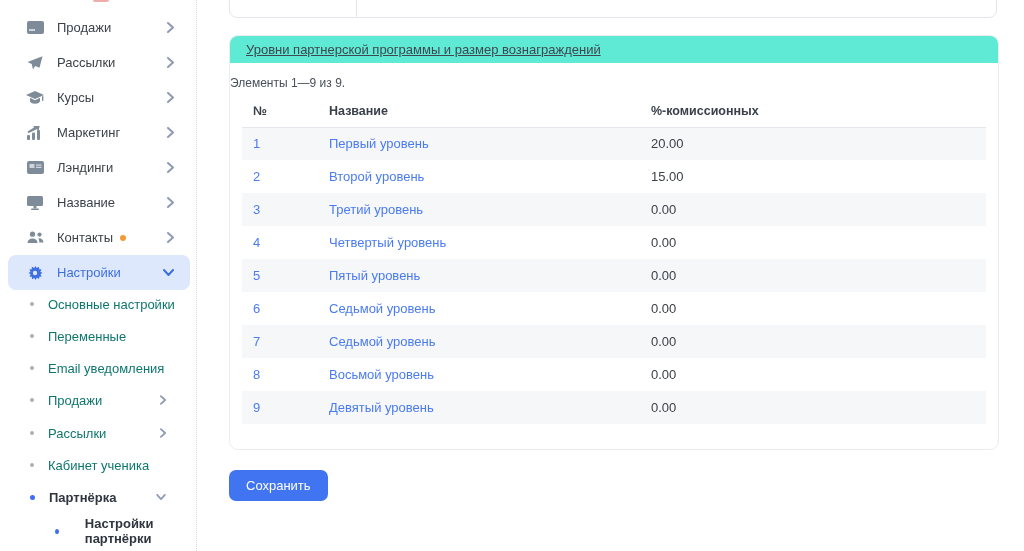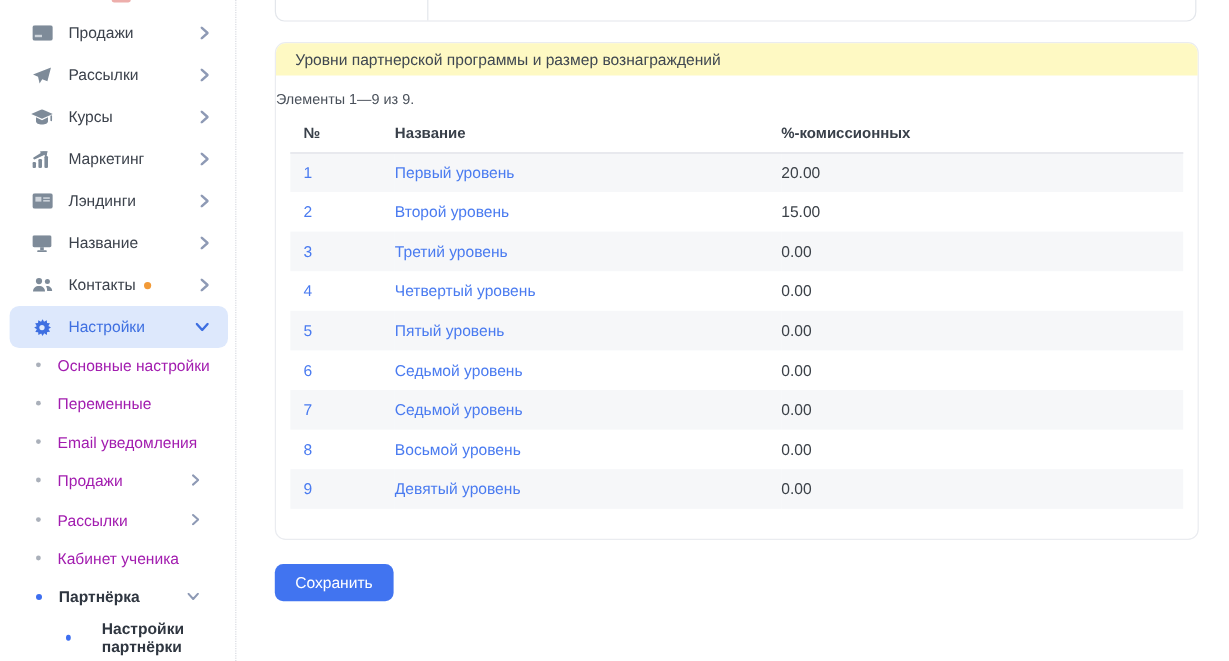--- a/index.html
+++ b/index.html
@@ -20,43 +20,43 @@
   .nav-item.active { background:#dde8fc; }
   .nav-item.active .lbl { color:#3e6fe1; }
   .dot-badge { width:6px; height:6px; border-radius:50%; background:#f29a37;
                margin-left:7px; }
 
   .sub-item { position:absolute; left:8px; width:182px; height:32px; display:flex;
               align-items:center; cursor:pointer; }
   .sub-item .bullet { width:4px; height:4px; border-radius:50%; background:#aab0ba;
                       margin-left:22px; }
   .sub-item .bullet.blue { background:#3d6ef0; width:5px; height:5px; }
-  .sub-item .lbl { margin-left:14px; font-size:13px; color:#a21caf; }
+  .sub-item .lbl { margin-left:14px; font-size:13px; color:#0f766e; }
   .sub-item .lbl.bold { font-weight:bold; color:#2f3640; }
   .sub-item .chev { position:absolute; right:24px; display:flex; }
   .sub-sub .bullet { margin-left:47px; }
   .sub-sub .lbl { margin-left:26px; }
 
   svg.chevron { stroke:#8e9ab5; stroke-width:2; fill:none; stroke-linecap:round;
                 stroke-linejoin:round; }
   svg.chevron.blue { stroke:#3e6fe1; }
   .icon-svg { fill:#7e8b99; }
 
   
   .main { position:absolute; left:229px; top:0; width:795px; height:551px; }
 
   .top-cut-panel { position:absolute; left:0; top:-30px; width:768px; height:48px;
                    background:#fff; border:1px solid #e3e6eb; border-radius:8px; }
   .top-cut-panel .divider { position:absolute; left:126px; top:0; width:1px;
                             height:100%; background:#e3e6eb; }
 
   .card { position:absolute; left:0; top:35px; width:770px; height:415px;
           background:#fff; border:1px solid #eaecf0; border-radius:9px; }
-  .card-header { height:27px; background:#fef9c3; border-radius:8px 8px 0 0;
-                 font-size:13px; color:#3f4751; line-height:27px; padding-left:16px; }
+  .card-header { height:27px; background:#5eead4; border-radius:8px 8px 0 0;
+                 font-size:13px; color:#3f4751; line-height:27px; padding-left:16px;text-decoration:underline; }
   .pagination { text-align:left; font-size:12px; color:#49505a;
                 margin:13px 11px 0 0; }
 
   table.levels { border-collapse:collapse; width:744px; margin:5px 12px 0 12px;
                  font-size:13px; }
   table.levels th { text-align:left; font-size:12.5px; color:#39404a;
                     font-weight:bold; height:32px; border-bottom:1px solid #e4e7eb; }
   table.levels td { height:33px; color:#3b4148; }
   table.levels th:nth-child(1), table.levels td:nth-child(1)
       { width:87px; padding-left:11px; }

